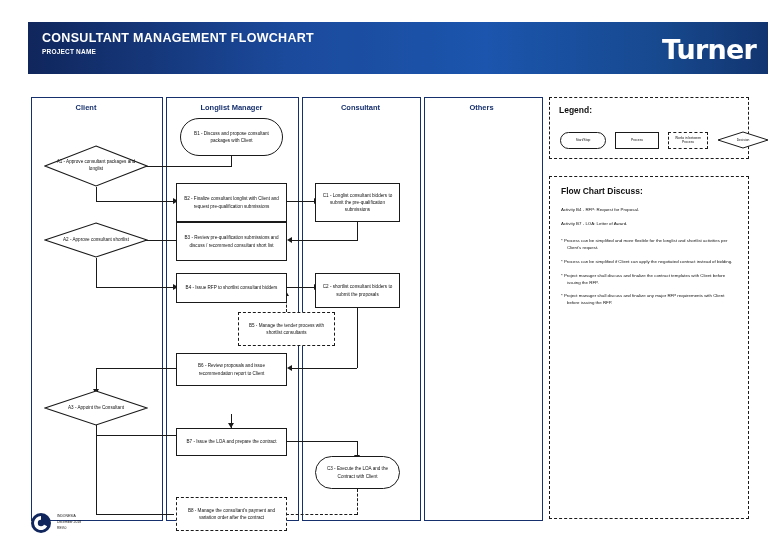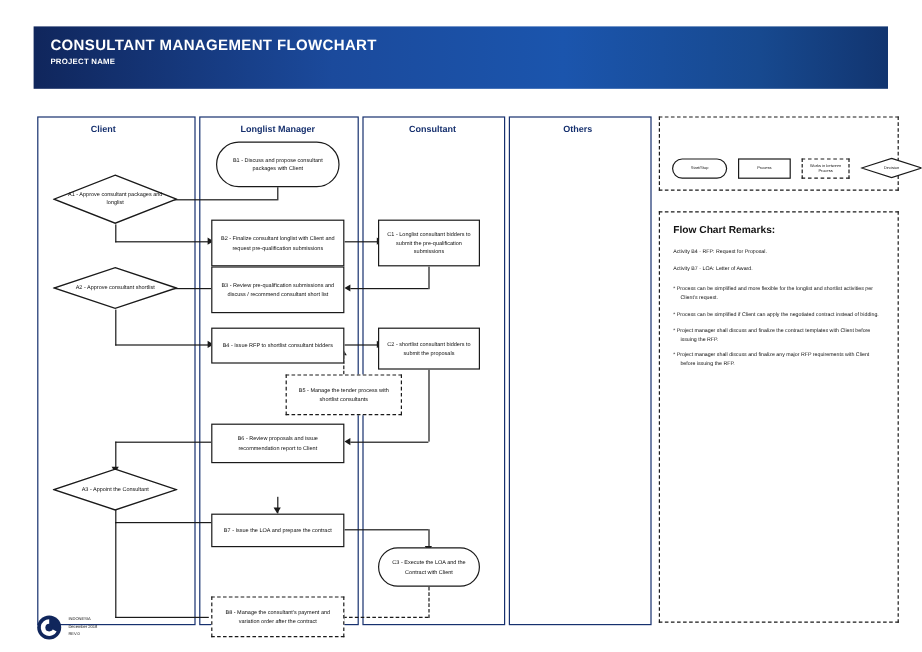--- a/index.html
+++ b/index.html
@@ -5,20 +5,21 @@
   html,body{margin:0;padding:0;}
   body{
     width:768px;height:543px;background:#ffffff;
     font-family:"Liberation Sans", sans-serif;
     overflow:hidden;position:relative;
   }
   
   .banner{
     position:absolute;left:28px;top:22px;width:712px;height:52px;
     background:linear-gradient(90deg,#10265c 0%,#1b4a9c 35%,#1b55ad 62%,#17498f 85%,#123570 100%);
+    padding-left:28px;
   }
   .banner-title{
     position:absolute;left:14px;top:9px;color:#ffffff;
     font-size:12.5px;font-weight:bold;letter-spacing:0.3px;
   }
   .banner-sub{
     position:absolute;left:14px;top:26px;color:#ffffff;
     font-size:6.5px;font-weight:bold;letter-spacing:0.2px;
   }
   .brand{
@@ -81,20 +82,21 @@
   
   .foot-logo{position:absolute;left:30px;top:512px;width:22px;height:22px;}
   .foot-text{position:absolute;left:57px;top:514px;font-size:3.4px;line-height:1.75;color:#111;}
 </style>
 </head>
 <body>
 
 <div class="banner">
   <div class="banner-title">CONSULTANT MANAGEMENT FLOWCHART</div>
   <div class="banner-sub">PROJECT NAME</div>
+  <div class="brand">Turner</div>
 </div>
 
 <div class="lane" style="left:31px;width:130px;height:422px;"></div>
 <div class="lane" style="left:166px;width:131px;height:422px;"></div>
 <div class="lane" style="left:302px;width:117px;height:422px;"></div>
 <div class="lane" style="left:424px;width:117px;height:422px;"></div>
 
 <div class="lane-title" style="left:31px;width:110px;">Client</div>
 <div class="lane-title" style="left:166px;width:131px;">Longlist Manager</div>
 <div class="lane-title" style="left:302px;width:117px;">Consultant</div>
@@ -180,35 +182,36 @@
 <div class="node dashed" style="left:238px;top:312px;width:97px;height:34px;">B5 - Manage the tender process with shortlist consultants</div>
 <div class="node proc" style="left:176px;top:353px;width:111px;height:33px;">B6 - Review proposals and issue recommendation report to Client</div>
 <div class="node proc" style="left:176px;top:428px;width:111px;height:28px;">B7 - Issue the LOA and prepare the contract</div>
 <div class="node dashed" style="left:176px;top:497px;width:111px;height:34px;">B8 - Manage the consultant's payment and variation order after the contract</div>
 
 <div class="node proc" style="left:315px;top:183px;width:85px;height:39px;">C1 - Longlist consultant bidders to submit the pre-qualification submissions</div>
 <div class="node proc" style="left:315px;top:273px;width:85px;height:35px;">C2 - shortlist consultant bidders to submit the proposals</div>
 <div class="node term" style="left:315px;top:456px;width:85px;height:33px;">C3 - Execute the LOA and the Contract with Client</div>
 
 <div class="panel" style="left:549px;top:97px;width:200px;height:62px;">
+  <div class="panel-title" style="margin:7px 0 0 9px;">Legend:</div>
   <div class="legend-row">
     <div class="lg lg-term">Start/Stop</div>
     <div class="lg lg-proc">Process</div>
     <div class="lg lg-dash">Works in between Process</div>
     <div class="lg-dia">
       <svg width="52" height="18" viewBox="0 0 52 18">
           <polygon points="26,1 51,9 26,17 1,9" fill="#fff" stroke="#1a1a1a" stroke-width="1"></polygon>
         </svg>
       <div class="dl">Decision</div>
     </div>
   </div>
 </div>
 
 <div class="panel" style="left:549px;top:176px;width:200px;height:343px;padding:9px 11px;">
-  <div class="panel-title" style="margin-bottom:11px;">Flow Chart Remarks:</div>
+  <div class="panel-title" style="margin-bottom:11px;">Flow Chart Discuss:</div>
   <div class="rm-line">Activity B4 - RFP: Request for Proposal.</div>
   <div class="rm-line" style="margin-bottom:11px;">Activity B7 - LOA: Letter of Award.</div>
   <div class="rm-bullet">* Process can be simplified and more flexible for the longlist and shortlist activities per Client's request.</div>
   <div class="rm-bullet">* Process can be simplified if Client can apply the negotiated contract instead of bidding.</div>
   <div class="rm-bullet">* Project manager shall discuss and finalize the contract templates with Client before issuing the RFP.</div>
   <div class="rm-bullet">* Project manager shall discuss and finalize any major RFP requirements with Client before issuing the RFP.</div>
 </div>
 
 <div class="foot-logo">
   <svg width="22" height="22" viewBox="0 0 22 22">

